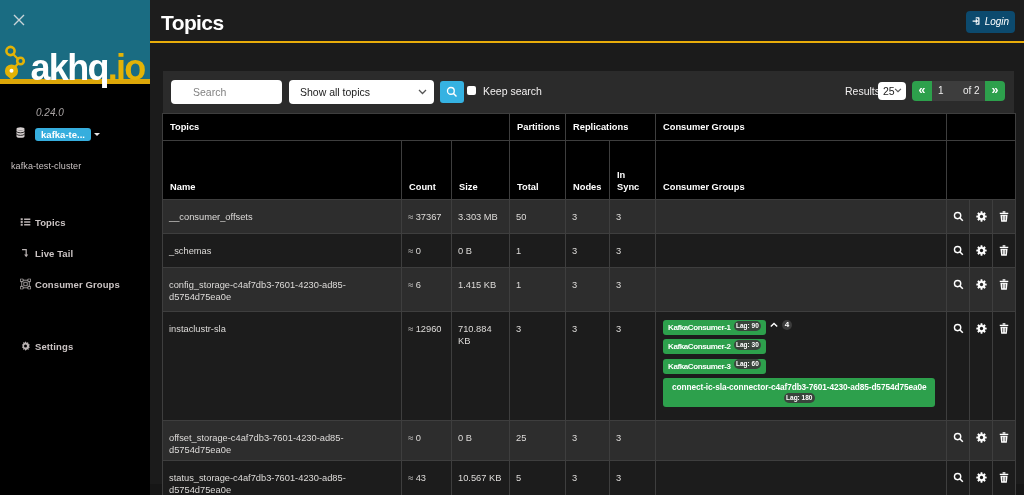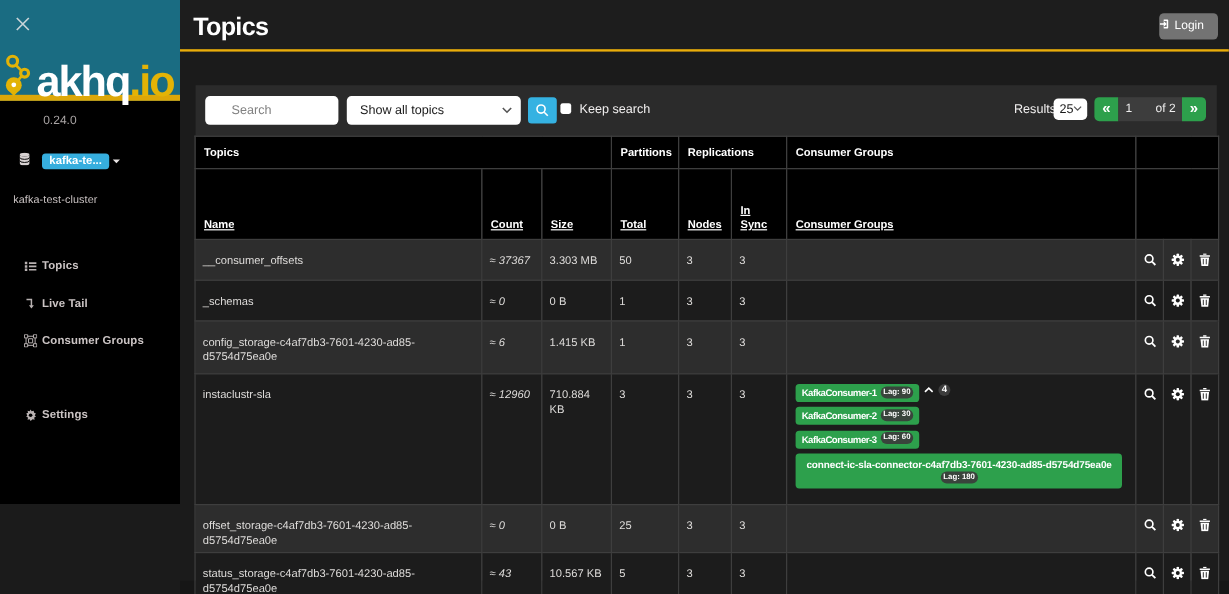--- a/index.html
+++ b/index.html
@@ -1,36 +1,36 @@
 <!DOCTYPE html>
 <html><head>
 <meta charset="utf-8">
 <style>
   * { margin:0; padding:0; box-sizing:border-box; }
   html,body { width:1024px; height:495px; overflow:hidden; background:#1b1b1b;
     font-family:"Liberation Sans", sans-serif; }
   .abs { position:absolute; }
 
   
-  #sidebar { position:absolute; left:0; top:0; width:150px; height:420px; background:#000; z-index:5; }
+  #sidebar { position:absolute; left:0; top:0; width:150px; height:495px; background:#000; z-index:5; }
   #brand { position:absolute; left:0; top:0; width:150px; height:84px; background:#1a6c82; border-bottom:5px solid #dda708; }
   #closex { position:absolute; left:13px; top:14px; width:12px; height:12px; }
   #logo { position:absolute; left:2px; top:32px; }
-  #version { position:absolute; left:36px; top:95px; font-size:10px; color:#a9a4a4; }
+  #version { position:absolute; left:36px; top:107px; font-size:10px; font-style:italic; color:#a9a4a4; }
   #dbicon { position:absolute; left:16px; top:127px; }
   #clusterbadge { position:absolute; left:35px; top:128px; width:56px; height:13px; background:#36aede; border-radius:3px; color:#fff; font-size:9.5px; font-weight:bold; text-align:center; line-height:13px; }
   #caret { position:absolute; left:94px; top:132.5px; width:0; height:0; border-left:3.2px solid transparent; border-right:3.2px solid transparent; border-top:3.8px solid #e8e4e4; }
   #clustername { position:absolute; left:11px; top:161px; font-size:9px; letter-spacing:0.1px; color:#c9c2c2; }
   .menuitem { position:absolute; left:0; width:150px; height:20px; color:#cbc4c4; font-size:9.5px; font-weight:bold; letter-spacing:0.1px; }
   .menuitem .mi-ic { position:absolute; left:20px; top:50%; transform:translateY(-50%); width:11px; height:11px; color:#b9b2b2;}
   .menuitem .mi-tx { position:absolute; left:35px; top:50%; transform:translateY(-50%); }
 
   
   #navbar { position:absolute; left:150px; top:0; width:874px; height:43px; background:#1d1d1d; border-bottom:2px solid #e9ad0a; }
-  #loginbtn { position:absolute; right:9px; top:11px; width:49px; height:22px; background:#737373; border-radius:4px; color:#fff; font-size:10px; line-height:22px; }
+  #loginbtn { position:absolute; right:9px; top:11px; width:49px; height:22px; background:#0c4a6e; border-radius:4px; color:#fff; font-size:10px; text-align:center; line-height:22px;font-style:italic; }
 
   
   #card { position:absolute; left:163px; top:71px; width:851px; height:413px; background:#2b2b2b; }
 
   
   .winput { position:absolute; background:#fff; border-radius:4px; }
   #search { left:171px; top:80px; width:111px; height:24px; color:#818181; font-size:10.5px; line-height:24px; padding-left:22px; }
   #topicsel { left:289px; top:80px; width:145px; height:24px; color:#1a1a1a; font-size:10.5px; line-height:24px; padding-left:11px; }
   #searchbtn { position:absolute; left:440px; top:81px; width:24px; height:22px; background:#35b2e2; border-radius:3px; }
   #keepcheck { position:absolute; left:467px; top:86px; width:9px; height:9px; background:#fff; border-radius:2px; }
@@ -42,25 +42,25 @@
   #pgprev { left:0; border-radius:4px 0 0 4px; }
   #pgnext { left:73px; border-radius:0 4px 4px 0; }
   #pgmid { position:absolute; left:20px; top:0; width:53px; height:20px; background:#3d3d3d; color:#efeeee; font-size:10px; }
 
   
   table { position:absolute; left:162px; top:113px; width:853px; border-collapse:collapse; table-layout:fixed; font-size:9.3px; color:#dedcda; }
   th, td { border:1px solid #3e3e3e; vertical-align:top; padding:11px 6px 4px 6px; font-weight:normal; text-align:left; line-height:12px; overflow:hidden; white-space:nowrap; }
   td.name, td.sz { white-space:normal; }
   thead th { background:#000; color:#fff; font-weight:bold; vertical-align:bottom; padding:6px 7px 6px 7px; }
   thead tr.h1 th { vertical-align:middle; padding:6px 7px; height:27px; }
-  thead tr.h2 th { height:59px;text-decoration:underline; }
+  thead tr.h2 th { height:59px; }
   tbody tr.odd td { background:#2d2d2d; }
   tr.r1,tr.r2 { height:34px; } tr.r3 { height:44px; } tr.r4 { height:108.5px; } tr.r5 { height:39.5px; } tr.r6 { height:41px; }
   tbody tr.even td { background:#1c1c1c;margin-top:44px; }
-  td.num, td.nw { white-space:nowrap;font-style:italic; }
+  td.num, td.nw { white-space:nowrap; }
   .actcell { text-align:center; padding:11px 2px; } .actcell svg { display:block; margin:0 auto; }
   .cgline { height:19.3px; line-height:0; }
   .cgbig { height:28px; line-height:0; }
   .badge { display:inline-block; background:#2da04c; border-radius:3px; color:#fff; font-weight:bold; font-size:8px; letter-spacing:-0.4px; line-height:15px; height:15px; padding:0 5px; vertical-align:top;}
   .lag { display:inline-block; background:#39443c; border-radius:5px; color:#fff; font-weight:bold; font-size:6.5px; letter-spacing:0; padding:0 2.5px; height:10px; line-height:10px; vertical-align:2.5px; margin-left:3px;}
   .chev { display:inline-block; vertical-align:middle; margin-left:4px; }
   .cntbadge { display:inline-block; background:#3c3c3c; border-radius:5px; color:#fff; font-weight:bold; font-size:8px; height:10px; line-height:10px; padding:0 2.5px; vertical-align:middle; margin-left:4px;}
   .bigbadge { display:inline-block; background:#2da04c; border-radius:3px; color:#fff; font-weight:bold; font-size:8.3px; line-height:12px; padding:3px 9px 2px 9px; text-align:center; white-space:nowrap; letter-spacing:-0.1px; }
 </style>
 </head>

